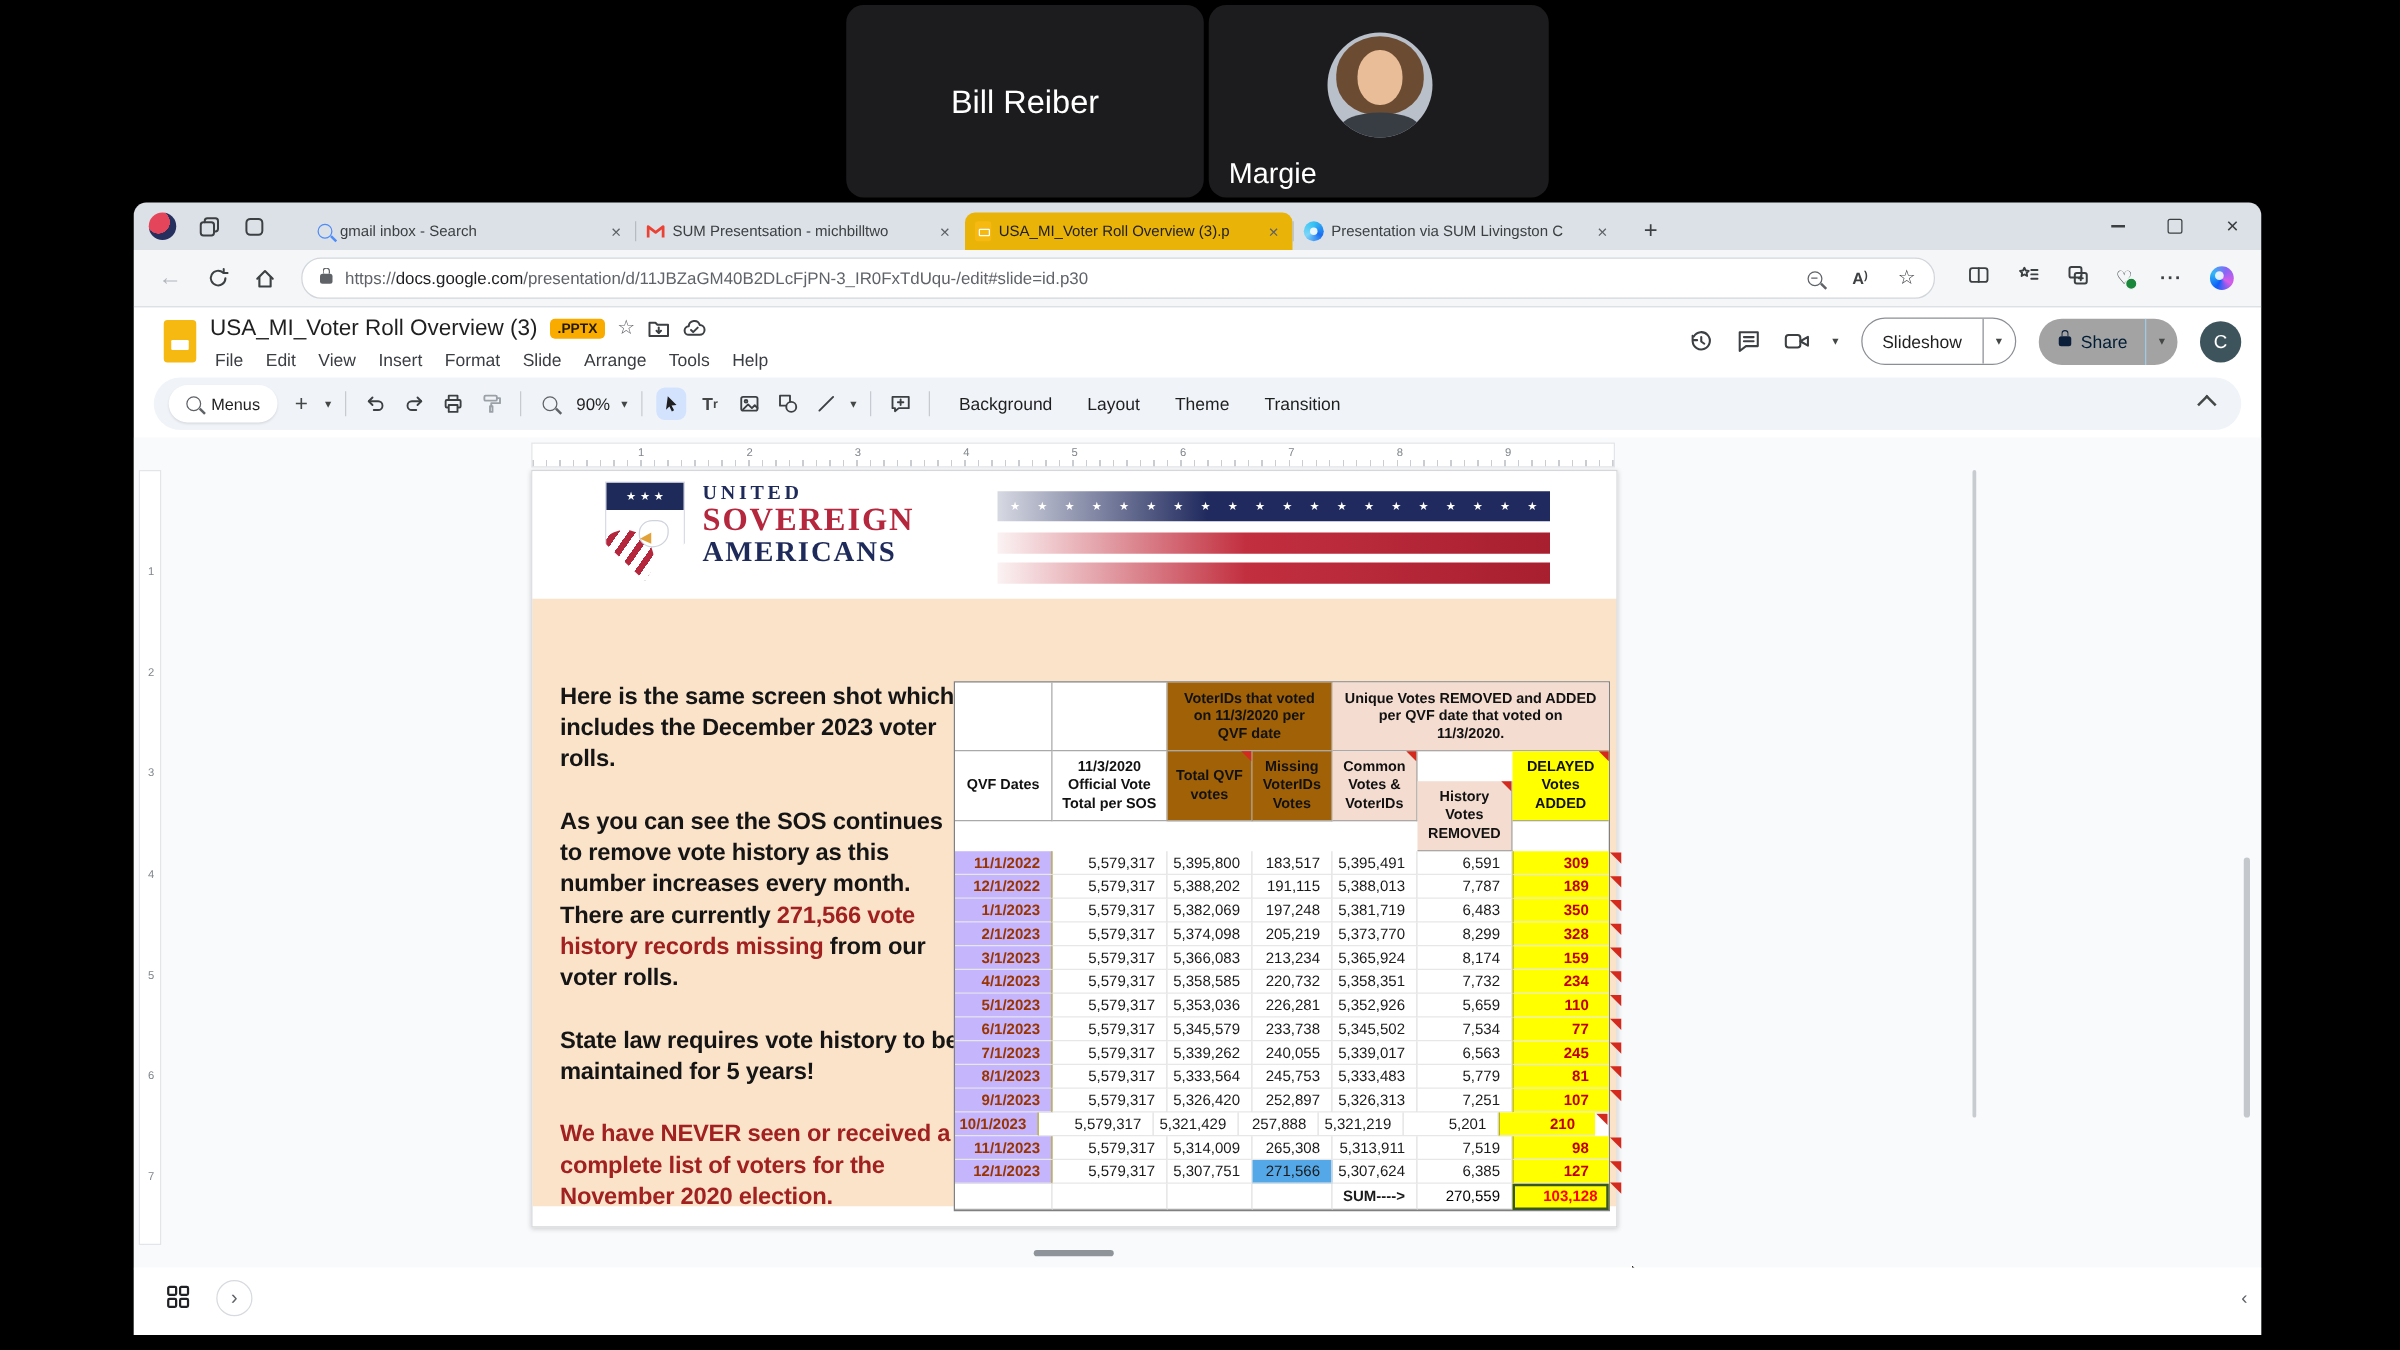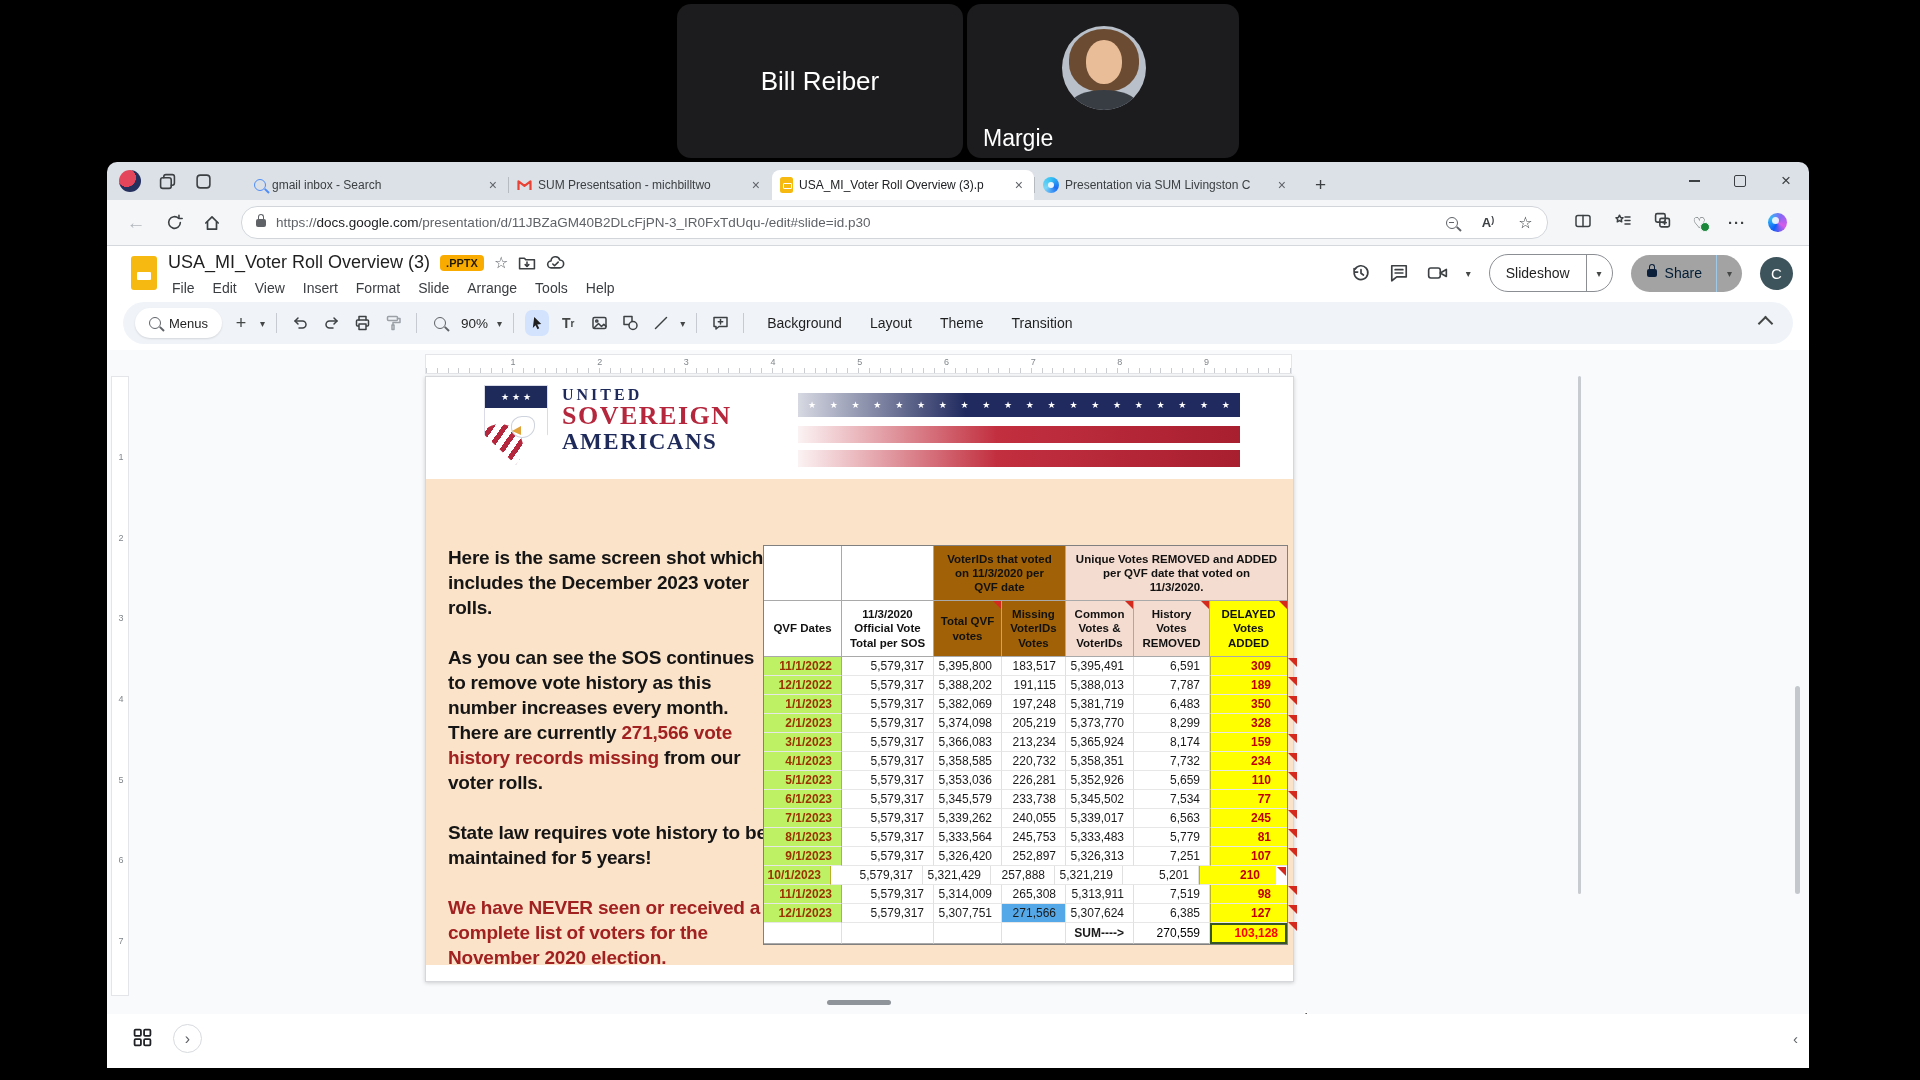--- a/index.html
+++ b/index.html
@@ -19,21 +19,21 @@
   #bwin{position:absolute;left:107px;top:162px;width:1702px;height:906px;background:#dce1e7;border-radius:10px 10px 0 0;overflow:hidden;}
   #tabstrip{height:38px;display:flex;align-items:flex-end;padding-left:10px;position:relative;}
   .ts-top{display:flex;align-items:center;height:38px;}
   .profile-badge{width:22px;height:22px;border-radius:50%;margin:0 14px 0 2px;
      background:radial-gradient(circle at 35% 35%, #e4455a 0 45%, #25305e 46% 100%);}
   .ts-ic{width:24px;height:24px;margin-right:12px;display:flex;align-items:center;justify-content:center;color:#3c4043;}
   .tab{width:262px;height:30px;display:flex;align-items:center;padding:0 8px;box-sizing:border-box;
        font-size:12px;color:#3c4043;position:relative;margin-left:1px;}
   .tab .tname{flex:1;overflow:hidden;white-space:nowrap;text-overflow:clip;margin:0 6px;}
   .tab .tclose{font-size:14px;color:#5f6368;padding:0 3px;}
-  .tab.active{background:#ffffff;border-radius:8px 8px 0 0;color:#202124;}
+  .tab.active{background:#eab308;border-radius:8px 8px 0 0;color:#202124;}
   .tab.inactive:not(:first-of-type)::before{content:"";position:absolute;left:-1px;top:7px;height:16px;width:1px;background:#b6bbc2;}
   .newtab{font-size:19px;color:#3c4043;margin-left:12px;padding:0 6px 4px;}
   .wincontrols{position:absolute;right:0;top:0;height:38px;display:flex;}
   .wc{width:46px;height:38px;display:flex;align-items:center;justify-content:center;color:#3c4043;}
   .wc-min i{display:block;width:11px;height:1.5px;background:#3c4043;}
   .wc-max i{display:block;width:10px;height:10px;border:1.5px solid #3c4043;border-radius:2px;}
   .wc-close{font-size:17px;}
   
   #navbar{height:46px;background:#f4f6f8;display:flex;align-items:center;border-bottom:1px solid #d5d9de;padding:0 14px;box-sizing:border-box;}
   .nav-ic{width:30px;display:flex;justify-content:center;align-items:center;margin-right:8px;color:#3c4043;}
@@ -150,21 +150,21 @@
   .trow{display:flex;position:relative;}
   .tcell{box-sizing:border-box;border-right:1px solid #a9a9a9;border-bottom:1px solid #a9a9a9;position:relative;
          display:flex;align-items:center;justify-content:center;text-align:center;white-space:pre-line;line-height:1.22;}
   .ghead .tcell{height:55px;font-weight:bold;font-size:11.5px;color:#111;}
   .chead .tcell{height:56px;font-weight:bold;font-size:11.5px;color:#111;}
   .bg-green{background:#a16207;}
   .bg-pink{background:#f4dcd0;}
   .bg-yellow{background:#ffff00;}
   .drow .tcell{height:19px;border-bottom:1px solid #e7e7e7;border-right:1px solid #e0e0e0;
                justify-content:flex-end;padding-right:9px;font-size:12px;color:#1a1a1a;}
-  .drow .c-date{background:#bef264;font-weight:bold;color:#993300;border-right:1px solid #b9b12a;}
+  .drow .c-date{background:#c4b5fd;font-weight:bold;color:#993300;border-right:1px solid #b9b12a;}
   .drow .c-del{background:#ffff00;font-weight:bold;color:#c00000;padding-right:16px;border-left:1px solid #b9b12a;}
   .cell-hl{background:#54a8e8 !important;}
   .corner::after{content:"";position:absolute;right:0;top:0;width:0;height:0;border-top:8px solid #d42a1e;border-left:8px solid transparent;}
   .mk{position:absolute;right:-10px;top:1px;width:0;height:0;border-top:9px solid #d42a1e;border-left:9px solid transparent;}
   .srow .tcell{height:21px;border-right:1px solid #e0e0e0;justify-content:flex-end;padding-right:9px;}
   .sum-label{font-weight:bold;color:#1a1a1a;}
   .sum-added{background:#ffff00;color:#ff0000;font-weight:bold;outline:2px solid #375623;outline-offset:-2px;}
   #footbar{position:absolute;left:0;top:588px;width:100%;height:15px;background:#b02532;display:flex;justify-content:space-between;align-items:flex-end;padding:0 46px 0 88px;box-sizing:border-box;}
   
   #divider-handle{position:absolute;left:720px;top:754px;width:64px;height:5px;background:#8f949a;border-radius:3px;}
@@ -553,21 +553,21 @@
 Official Vote
 Total per SOS</div>
                   <div class="tcell bg-green corner" style="width:68px;">Total QVF
 votes</div>
                   <div class="tcell bg-green" style="width:64px;">Missing
 VoterIDs
 Votes</div>
                   <div class="tcell bg-pink corner" style="width:68px;">Common
 Votes &amp;
 VoterIDs</div>
-                  <div class="tcell bg-pink corner" style="width:76px;">History
+                  <div class="tcell bg-pink corner" style="width:76px;margin-top:24px;">History
 Votes
 REMOVED</div>
                   <div class="tcell bg-yellow corner" style="width:77px;border-right:none;">DELAYED
 Votes
 ADDED</div>
                 </div>
                 <div class="trow drow">
                   <div class="tcell c-date" style="width:78px;">11/1/2022</div>
                   <div class="tcell" style="width:92px;">5,579,317</div>
                   <div class="tcell" style="width:68px;">5,395,800</div>

